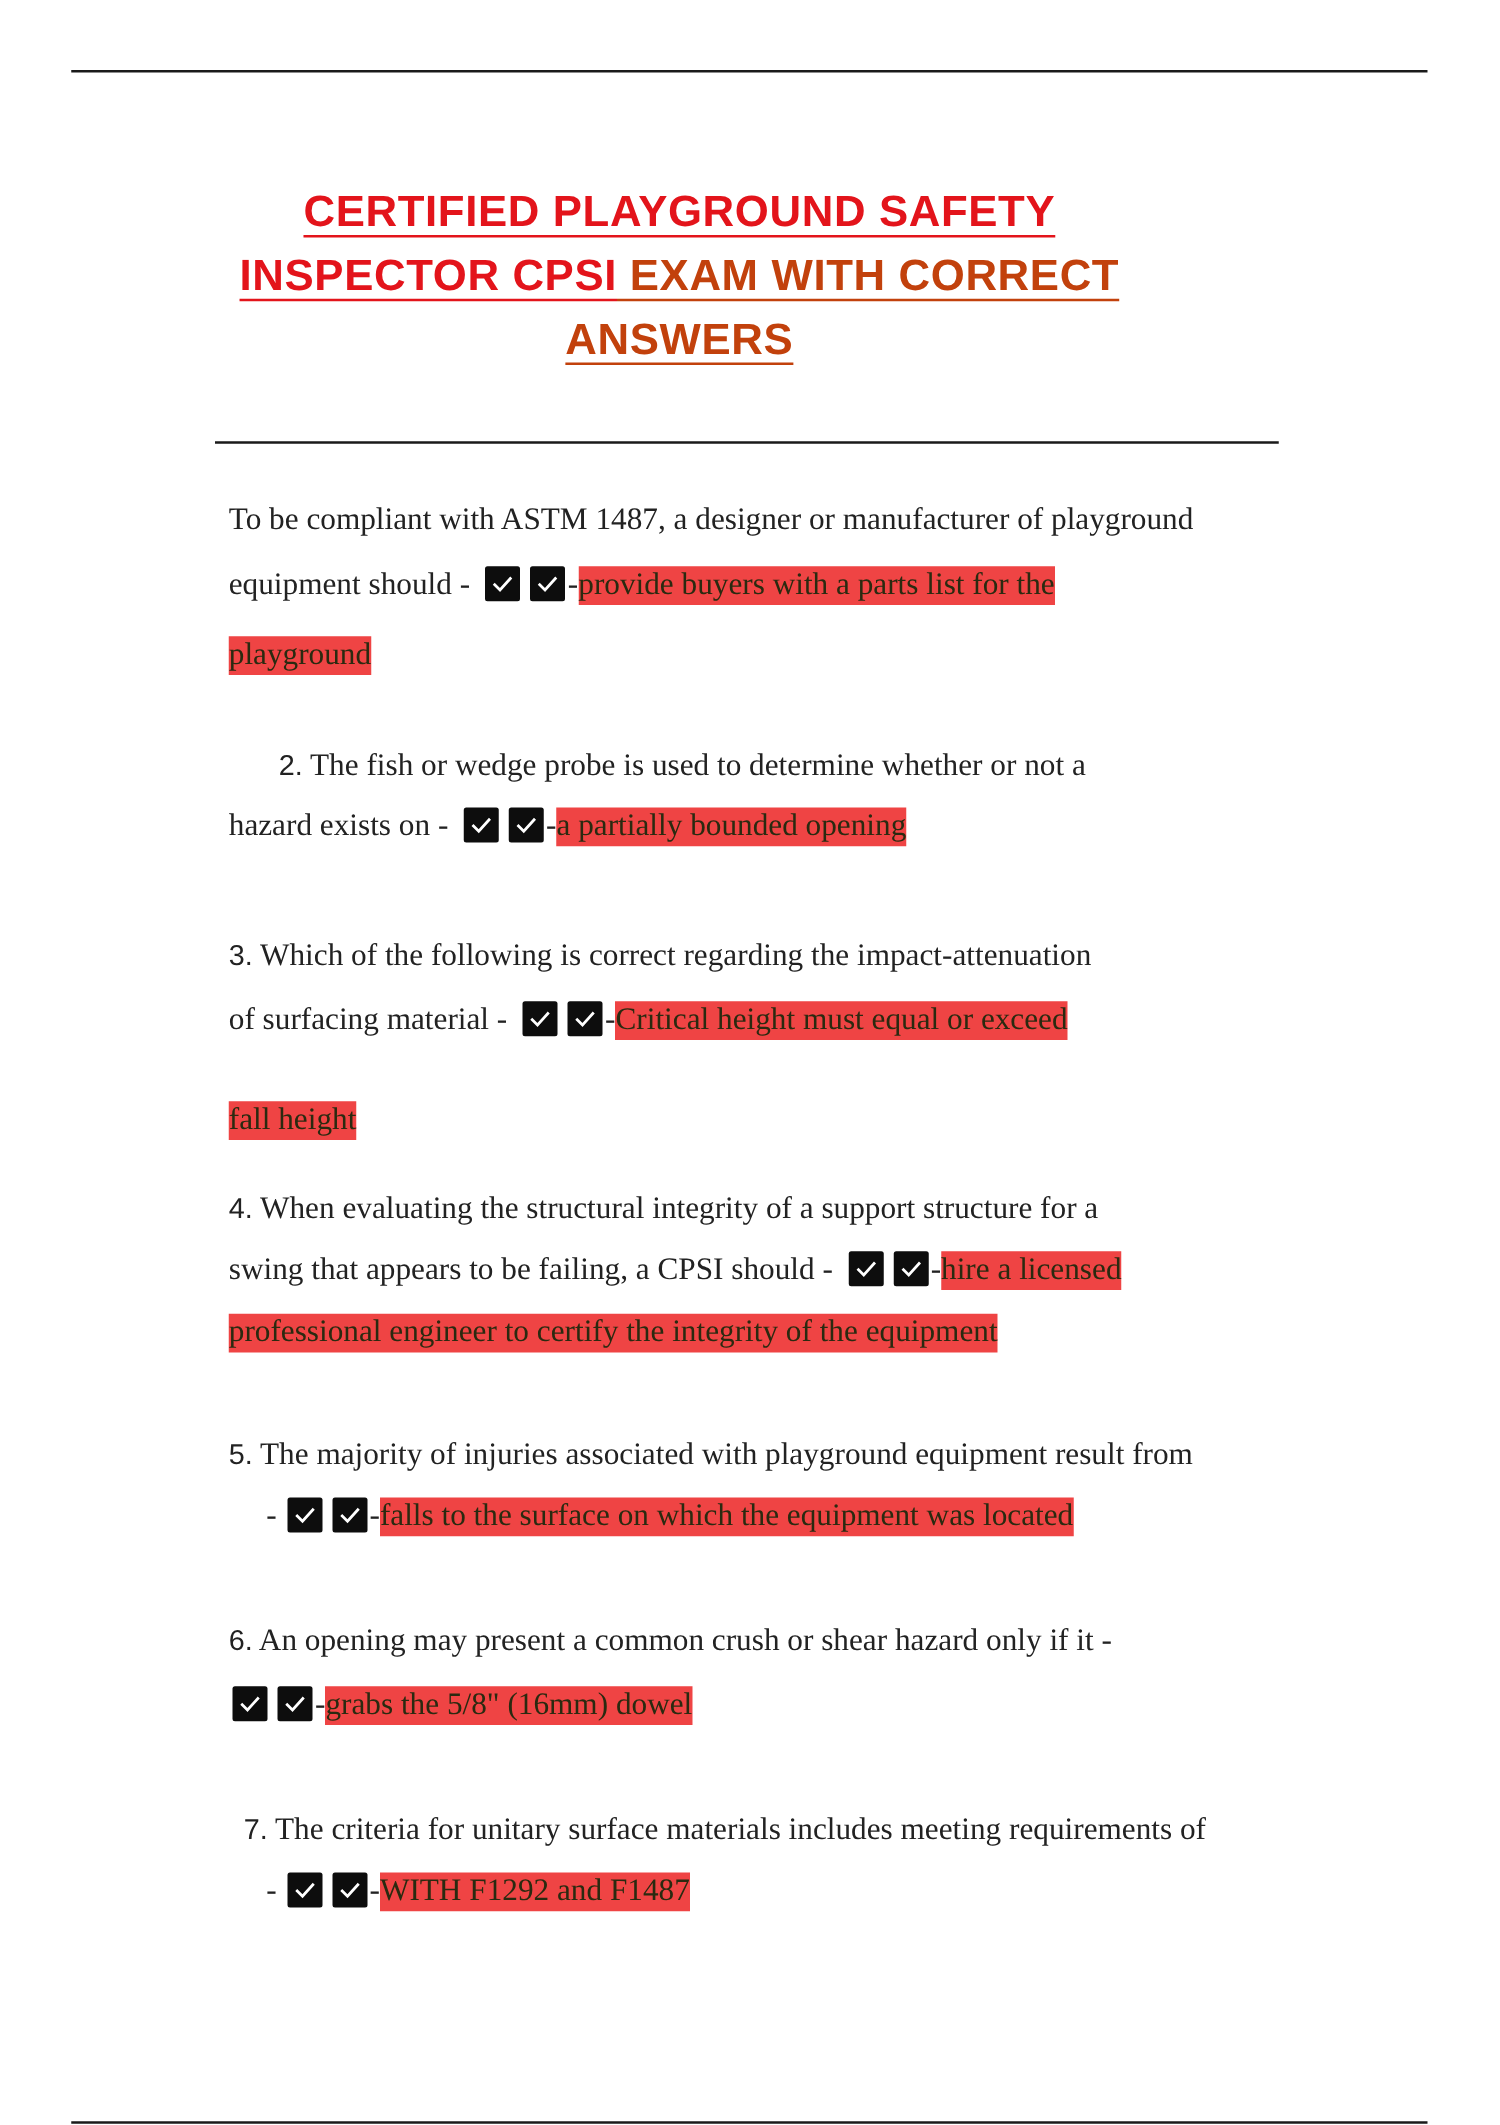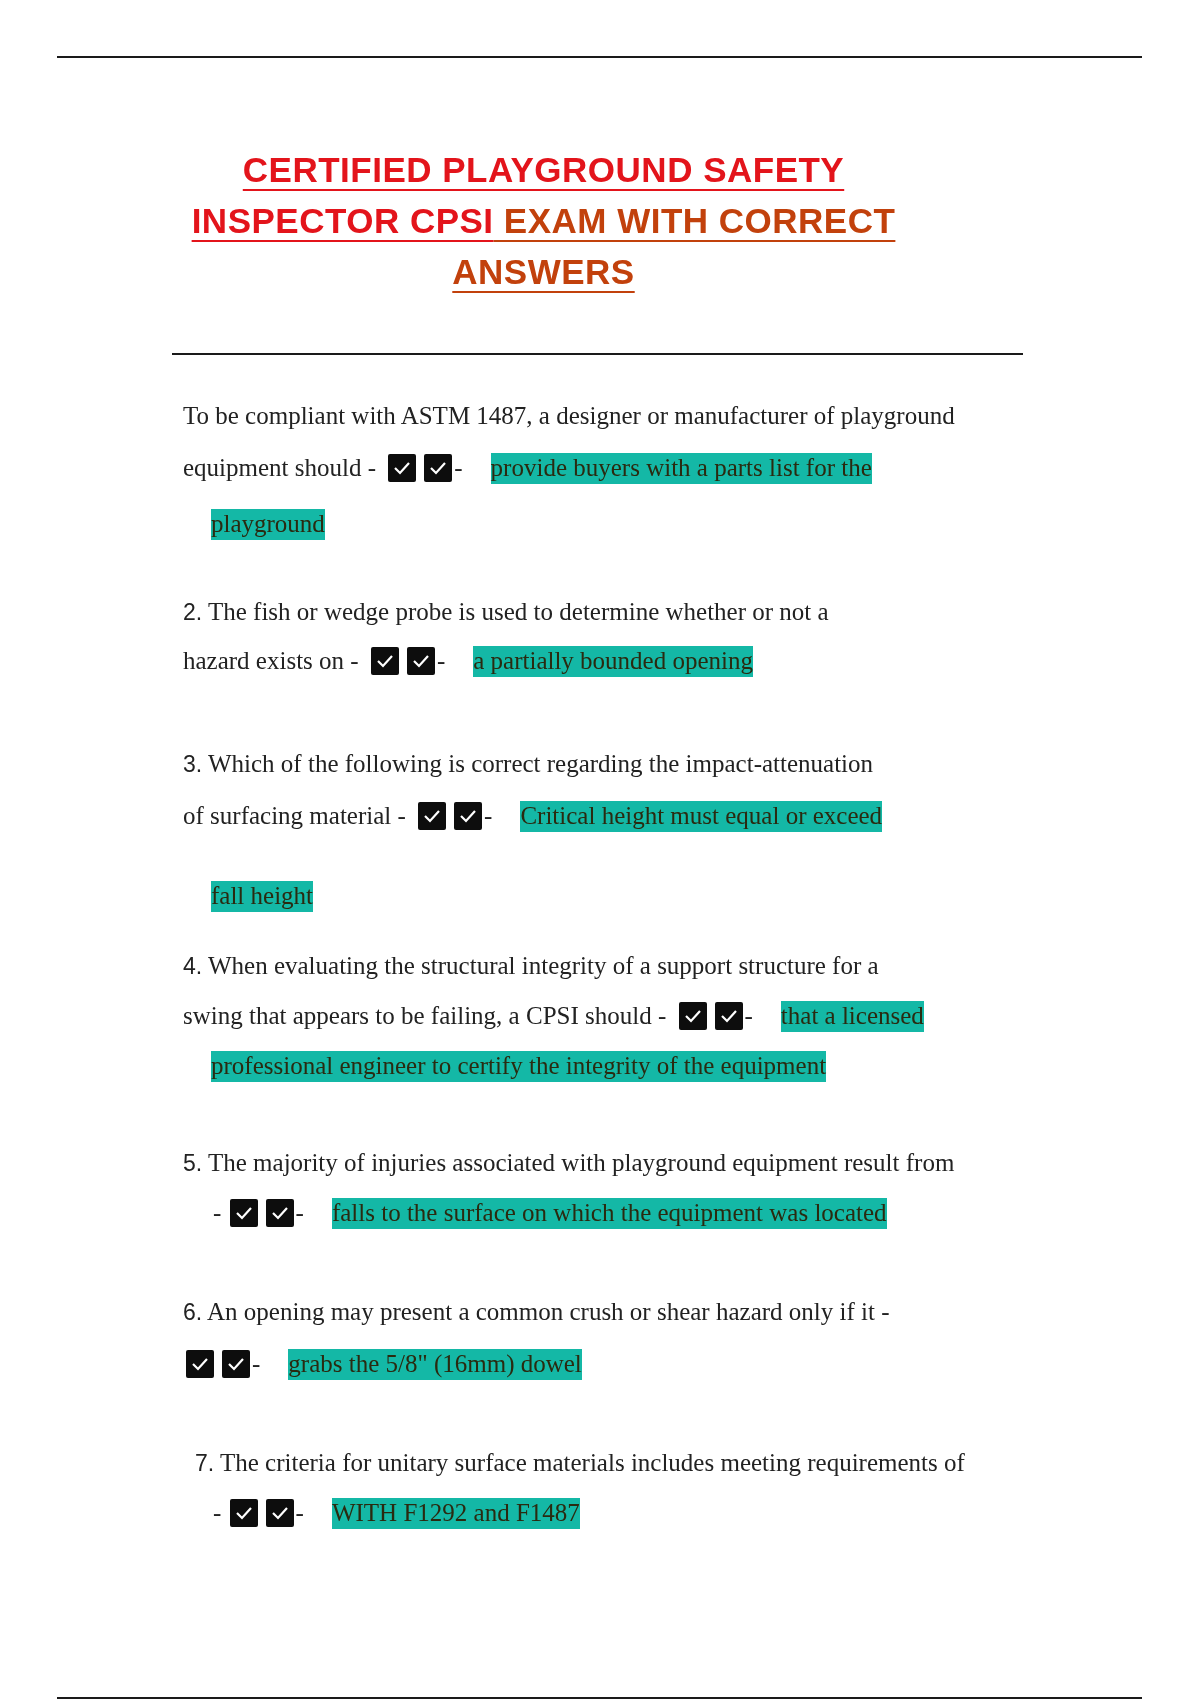--- a/index.html
+++ b/index.html
@@ -52,24 +52,23 @@
       font-size: 25px;
       line-height: 32px;
       white-space: nowrap;
       color: #222222;
     }
     .line .num {
       font-family: "Liberation Sans", "DejaVu Sans", sans-serif;
       font-size: 23px;
     }
     .hl {
-      background: #14b8a6;
+      background: #ef4444;
       color: #2a2a10;
       padding: 1px 0 3px 0;
-      margin-left: 28px;
     }
     .check {
       display: inline-block;
       width: 28px;
       height: 28px;
       background: #0d0d0d;
       border-radius: 2px;
       vertical-align: -6px;
       margin-right: 8px;
       position: relative;
@@ -112,21 +111,21 @@
           <path d="M2 8 L7 13 L16 3" stroke="#fff" stroke-width="2.2" fill="none"></path>
         </svg></span><span class="check"><svg viewBox="0 0 18 16">
           <path d="M2 8 L7 13 L16 3" stroke="#fff" stroke-width="2.2" fill="none"></path>
         </svg></span>
   </span>-<span class="hl">provide buyers with a parts list for the</span>
 </div>
 <div class="line" style="top:508px;">
   <span class="hl">playground</span>
 </div>
 
-<div class="line" style="top:596px;">
+<div class="line" style="top:596px;margin-left:40px;">
   <span class="num">2.</span><span> The fish or wedge probe is used to determine whether or not a</span>
 </div>
 <div class="line" style="top:645px;">
   <span>hazard exists on -</span>
   <span class="checks">
     <span class="check"><svg viewBox="0 0 18 16">
           <path d="M2 8 L7 13 L16 3" stroke="#fff" stroke-width="2.2" fill="none"></path>
         </svg></span><span class="check"><svg viewBox="0 0 18 16">
           <path d="M2 8 L7 13 L16 3" stroke="#fff" stroke-width="2.2" fill="none"></path>
         </svg></span>
@@ -154,21 +153,21 @@
   <span class="num">4.</span><span> When evaluating the structural integrity of a support structure for a</span>
 </div>
 <div class="line" style="top:1000px;">
   <span>swing that appears to be failing, a CPSI should -</span>
   <span class="checks">
     <span class="check"><svg viewBox="0 0 18 16">
           <path d="M2 8 L7 13 L16 3" stroke="#fff" stroke-width="2.2" fill="none"></path>
         </svg></span><span class="check"><svg viewBox="0 0 18 16">
           <path d="M2 8 L7 13 L16 3" stroke="#fff" stroke-width="2.2" fill="none"></path>
         </svg></span>
-  </span>-<span class="hl">that a licensed</span>
+  </span>-<span class="hl">hire a licensed</span>
 </div>
 <div class="line" style="top:1050px;">
   <span class="hl">professional engineer to certify the integrity of the equipment</span>
 </div>
 
 <div class="line" style="top:1147px;">
   <span class="num">5.</span><span> The majority of injuries associated with playground equipment result from</span>
 </div>
 <div class="line indent" style="top:1197px;">
   <span>-</span>

